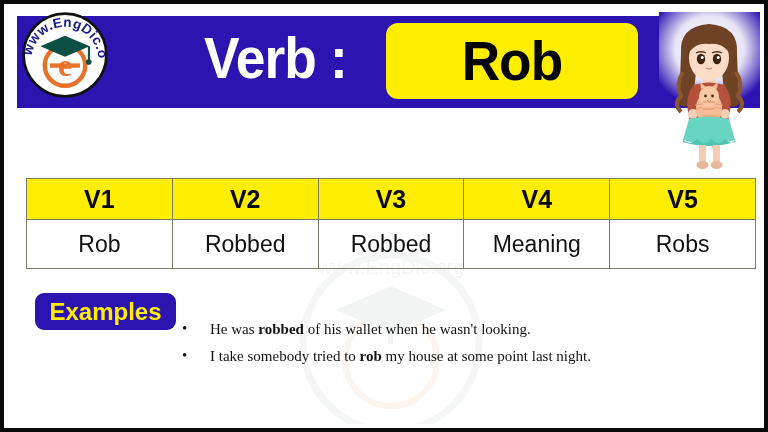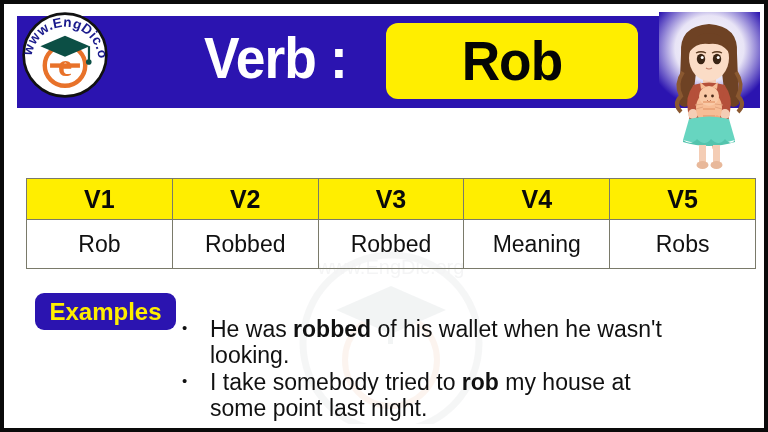--- a/index.html
+++ b/index.html
@@ -173,26 +173,26 @@
     position: absolute;
     left: 168px; top: 308px;
     width: 500px;
     z-index: 6;
     margin: 0;
     padding: 0;
     list-style: none;
   }
   .examples-list li {
     position: relative;
-    font-size: 23px;
+    font-size: 15px;
     line-height: 26px;
     color: #111111;
     padding-left: 34px;
     margin-bottom: 1px;
-    font-family: Liberation Sans, sans-serif;
+    font-family: Liberation Serif, serif;
   }
   .examples-list li::before {
     content: "\2022";
     position: absolute;
     left: 6px;
     top: -1px;
     font-size: 15px;
     color: #111111;
   }
   .examples-list b { font-weight: bold; }

